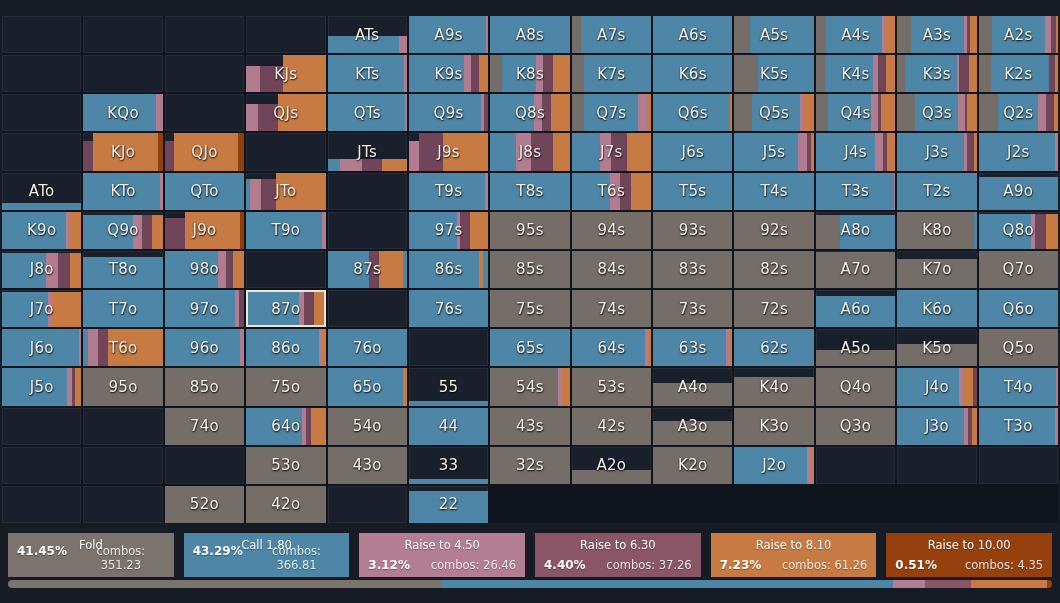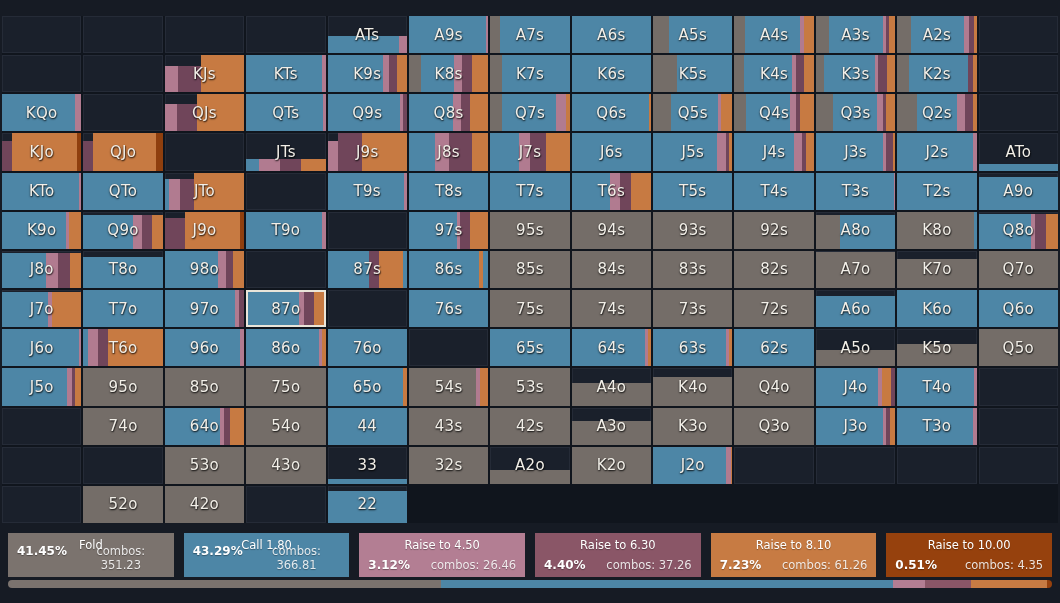--- a/index.html
+++ b/index.html
@@ -65,20 +65,26 @@
       </div>
       <div class="cell">
         <div class="bars">
           <div class="seg" style="background: rgb(77, 134, 166); width: 97%; height: 100%;"></div>
           <div class="seg" style="background: rgb(177, 123, 144); width: 3%; height: 100%;"></div>
         </div>
         <div class="hand-label">A9s</div>
       </div>
       <div class="cell">
         <div class="bars">
+          <div class="seg" style="background: rgb(77, 134, 166); width: 100%; height: 100%;"></div>
+        </div>
+        <div class="hand-label">A8s</div>
+      </div>
+      <div class="cell">
+        <div class="bars">
           <div class="seg" style="background: rgb(116, 109, 104); width: 12%; height: 100%;"></div>
           <div class="seg" style="background: rgb(77, 134, 166); width: 88%; height: 100%;"></div>
         </div>
         <div class="hand-label">A7s</div>
       </div>
       <div class="cell">
         <div class="bars">
           <div class="seg" style="background: rgb(77, 134, 166); width: 100%; height: 100%;"></div>
         </div>
         <div class="hand-label">A6s</div>
@@ -431,26 +437,20 @@
         <div class="hand-label">T9s</div>
       </div>
       <div class="cell">
         <div class="bars">
           <div class="seg" style="background: rgb(77, 134, 166); width: 100%; height: 100%;"></div>
         </div>
         <div class="hand-label">T8s</div>
       </div>
       <div class="cell">
         <div class="bars">
-          <div class="seg" style="background: rgb(77, 134, 166); width: 100%; height: 100%;"></div>
-        </div>
-        <div class="hand-label">T7s</div>
-      </div>
-      <div class="cell">
-        <div class="bars">
           <div class="seg" style="background: rgb(77, 134, 166); width: 48%; height: 100%;"></div>
           <div class="seg" style="background: rgb(177, 123, 144); width: 13%; height: 100%;"></div>
           <div class="seg" style="background: rgb(112, 69, 90); width: 14%; height: 100%;"></div>
           <div class="seg" style="background: rgb(199, 122, 66); width: 25%; height: 100%;"></div>
         </div>
         <div class="hand-label">T6s</div>
       </div>
       <div class="cell">
         <div class="bars">
           <div class="seg" style="background: rgb(77, 134, 166); width: 100%; height: 100%;"></div>
@@ -845,20 +845,26 @@
           <div class="seg" style="background: rgb(116, 109, 104); width: 100%; height: 100%;"></div>
         </div>
         <div class="hand-label">75o</div>
       </div>
       <div class="cell">
         <div class="bars">
           <div class="seg" style="background: rgb(77, 134, 166); width: 95%; height: 100%;"></div>
           <div class="seg" style="background: rgb(199, 122, 66); width: 5%; height: 100%;"></div>
         </div>
         <div class="hand-label">65o</div>
+      </div>
+      <div class="cell">
+        <div class="bars">
+          <div class="seg" style="background: rgb(77, 134, 166); width: 100%; height: 11%;"></div>
+        </div>
+        <div class="hand-label">55</div>
       </div>
       <div class="cell">
         <div class="bars">
           <div class="seg" style="background: rgb(116, 109, 104); width: 85%; height: 100%;"></div>
           <div class="seg" style="background: rgb(177, 123, 144); width: 5%; height: 100%;"></div>
           <div class="seg" style="background: rgb(199, 122, 66); width: 10%; height: 100%;"></div>
         </div>
         <div class="hand-label">54s</div>
       </div>
       <div class="cell">

